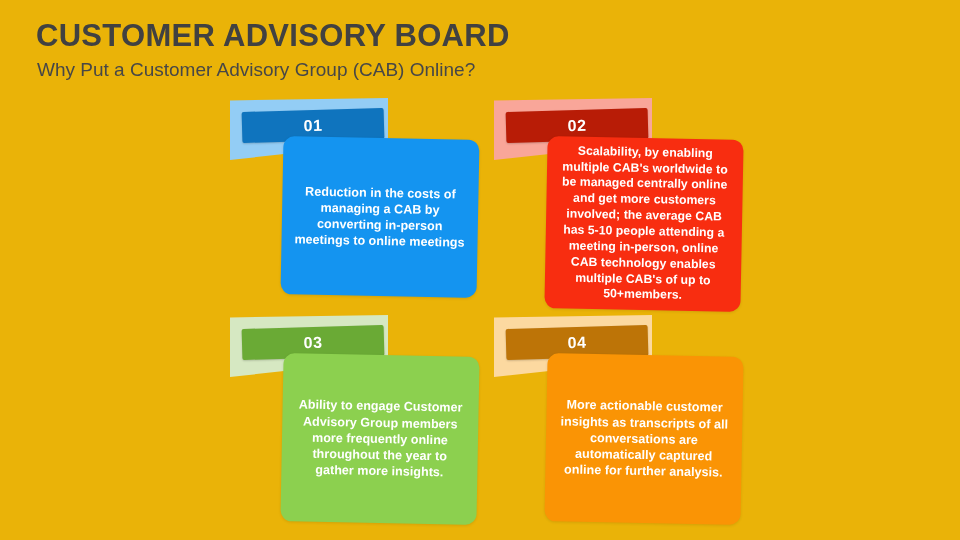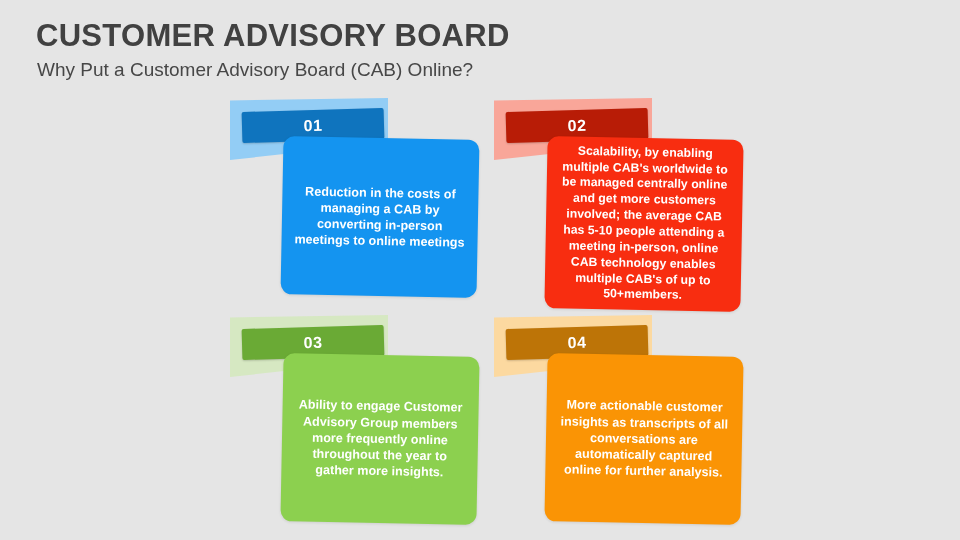--- a/index.html
+++ b/index.html
@@ -10,21 +10,21 @@
   body {
     width: 960px;
     height: 540px;
     position: relative;
     overflow: hidden;
     font-family: "Liberation Sans", sans-serif;
   }
   .slide {
     position: absolute;
     inset: 0;
-    background: #e5e5e5;
+    background: #eab308;
   }
   .page-title {
     position: absolute;
     left: 36px;
     top: 18px;
     font-size: 31px;
     font-weight: bold;
     color: #414141;
     letter-spacing: 0.3px;
     white-space: nowrap;
@@ -109,21 +109,21 @@
   }
   .t-sm { font-size: 12.5px; }
   .t-xs { font-size: 12.2px; }
 </style>
 </head>
 <body style="background: rgb(255, 255, 255);">
 
 <div class="slide">
 
   <div class="page-title" style="color: rgb(65, 65, 65);">CUSTOMER ADVISORY BOARD</div>
-  <div class="page-subtitle" style="color: rgb(71, 71, 71);">Why Put a Customer Advisory Board (CAB) Online?</div>
+  <div class="page-subtitle" style="color: rgb(71, 71, 71);">Why Put a Customer Advisory Group (CAB) Online?</div>
 
   <div class="card-group g1">
     <div class="wedge" style="background: rgb(147, 205, 245);"></div>
     <div class="numbar" style="background: rgb(15, 116, 190);">
       <span class="numbar-text">01</span>
     </div>
     <div class="panel p1" style="background: rgb(20, 148, 240);">
       <div class="panel-text t-sm">Reduction in the costs of managing a CAB by converting in-person meetings to online meetings</div>
     </div>
   </div>

